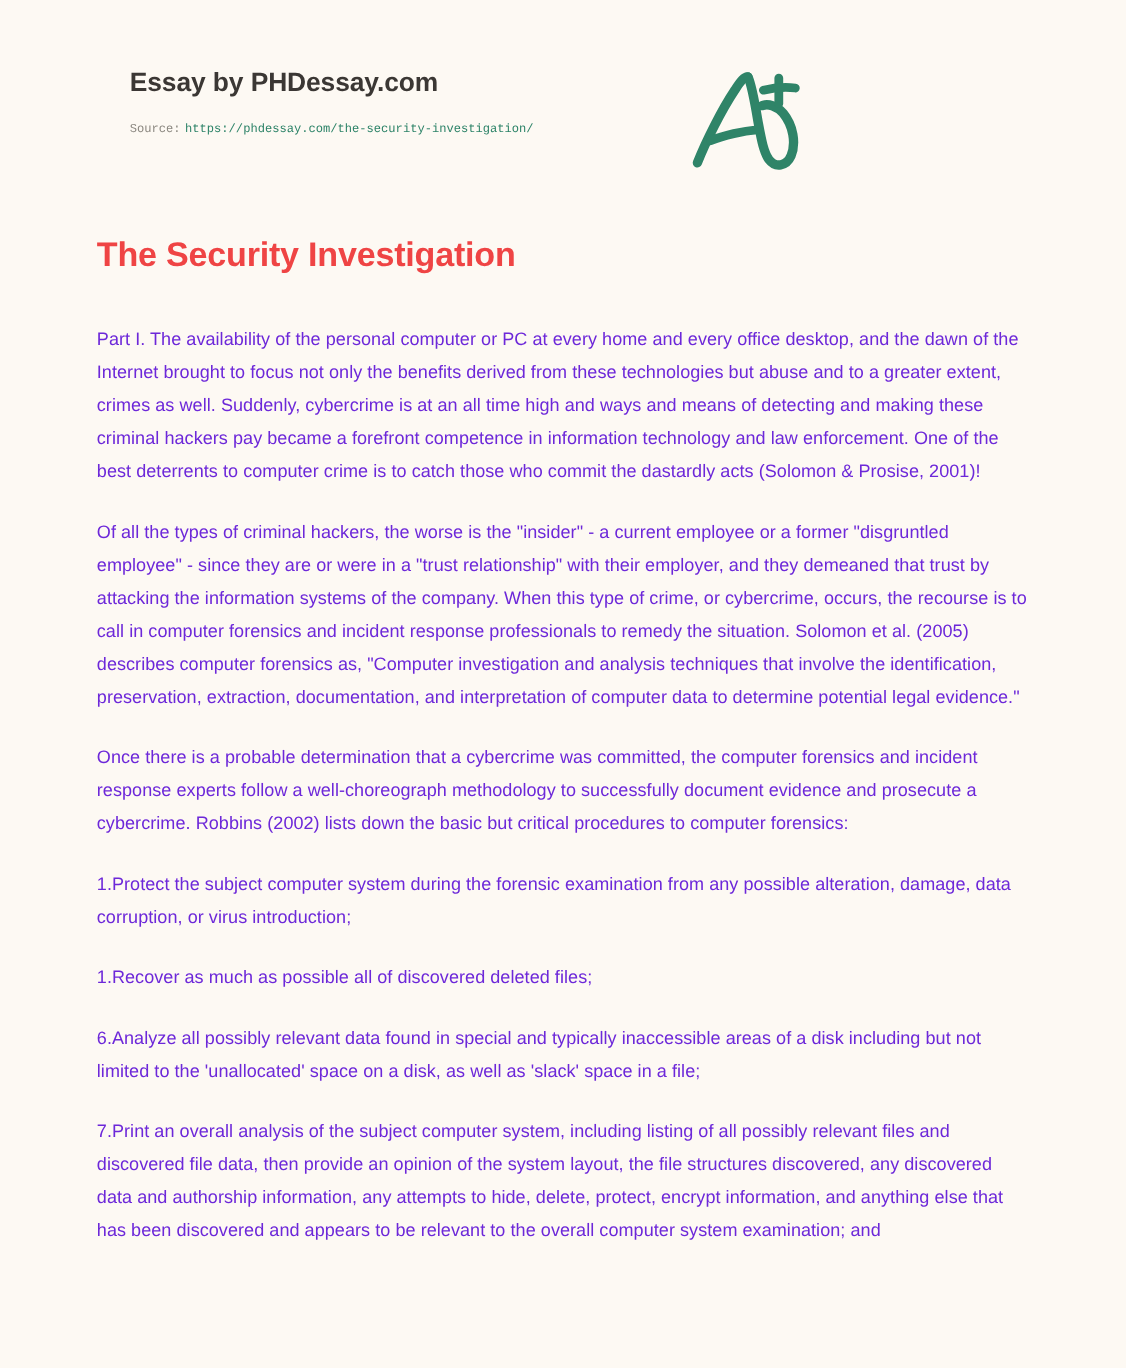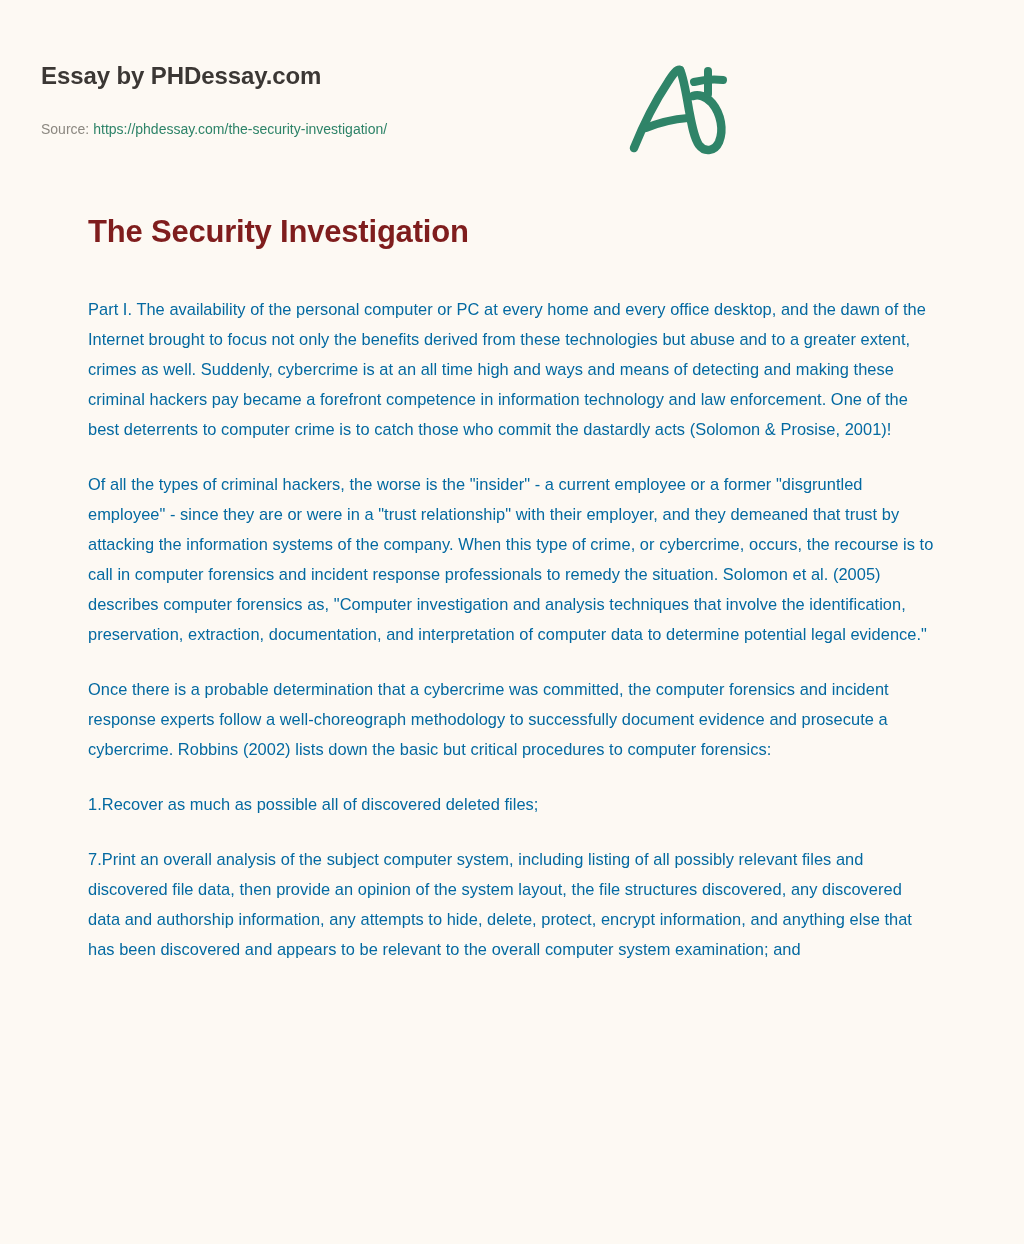--- a/index.html
+++ b/index.html
@@ -25,21 +25,21 @@
   }
 
   
   .site-header {
     position: absolute;
     left: 0;
     top: 0;
     width: 844px;
     height: 190px;
     box-sizing: border-box;
-    padding: 62px 64px 0 41px;
+    padding: 62px 64px 0 118px;
   }
 
   .header-inner {
     display: flex;
     align-items: flex-start;
     justify-content: space-between;
   }
 
   .brand-block {
     display: flex;
@@ -50,25 +50,26 @@
     font-size: 24px;
     font-weight: bold;
     letter-spacing: -0.1px;
     color: #3b3734;
     line-height: 28px;
     margin: 0;
     white-space: nowrap;
   }
 
   .source-line {
-    margin-top: 29px;
-    font-size: 14px;
+    margin-top: 18px;
+    font-size: 11px;
     line-height: 20px;
     color: #8c8881;
     white-space: nowrap;
+    font-family: Liberation Mono, monospace;
   }
 
   .source-label {
     color: #8c8881;
   }
 
   .source-link {
     color: #2d8368;
     text-decoration: none;
     margin-left: 4px;
@@ -92,30 +93,30 @@
   .article {
     position: absolute;
     left: 88px;
     top: 212px;
     width: 850px;
   }
 
   .article-title {
     font-size: 31px;
     font-weight: bold;
-    color: #7f1d1d;
+    color: #ef4444;
     line-height: 40px;
     letter-spacing: -0.2px;
     margin: 0 0 42px 0;
   }
 
   .body-copy p {
     font-size: 16.4px;
     line-height: 30px;
-    color: #0369a1;
+    color: #6d28d9;
     margin: 0 0 25px 0;
     text-align: left;
     letter-spacing: 0.05px;
   }
 
   .body-copy p:last-child {
     margin-bottom: 0;
   }
 
   
@@ -166,21 +167,23 @@
   </header>
 
   <main class="article">
 
     <h1 class="article-title">The Security Investigation</h1>
 
     <div class="body-copy">
       <p>Part I. The availability of the personal computer or PC at every home and every office desktop, and the dawn of the Internet brought to focus not only the benefits derived from these technologies but abuse and to a greater extent, crimes as well. Suddenly, cybercrime is at an all time high and ways and means of detecting and making these criminal hackers pay became a forefront competence in information technology and law enforcement. One of the best deterrents to computer crime is to catch those who commit the dastardly acts (Solomon &amp; Prosise, 2001)!</p>
       <p>Of all the types of criminal hackers, the worse is the "insider" - a current employee or a former "disgruntled employee" - since they are or were in a "trust relationship" with their employer, and they demeaned that trust by attacking the information systems of the company. When this type of crime, or cybercrime, occurs, the recourse is to call in computer forensics and incident response professionals to remedy the situation. Solomon et al. (2005) describes computer forensics as, "Computer investigation and analysis techniques that involve the identification, preservation, extraction, documentation, and interpretation of computer data to determine potential legal evidence."</p>
       <p>Once there is a probable determination that a cybercrime was committed, the computer forensics and incident response experts follow a well-choreograph methodology to successfully document evidence and prosecute a cybercrime. Robbins (2002) lists down the basic but critical procedures to computer forensics:</p>
+      <p>1.Protect the subject computer system during the forensic examination from any possible alteration, damage, data corruption, or virus introduction;</p>
       <p>1.Recover as much as possible all of discovered deleted files;</p>
+      <p>6.Analyze all possibly relevant data found in special and typically inaccessible areas of a disk including but not limited to the 'unallocated' space on a disk, as well as 'slack' space in a file;</p>
       <p>7.Print an overall analysis of the subject computer system, including listing of all possibly relevant files and discovered file data, then provide an opinion of the system layout, the file structures discovered, any discovered data and authorship information, any attempts to hide, delete, protect, encrypt information, and anything else that has been discovered and appears to be relevant to the overall computer system examination; and</p>
 
     </div>
 
   </main>
 
   <div class="page-cutoff"></div>
 
 </div>
 

